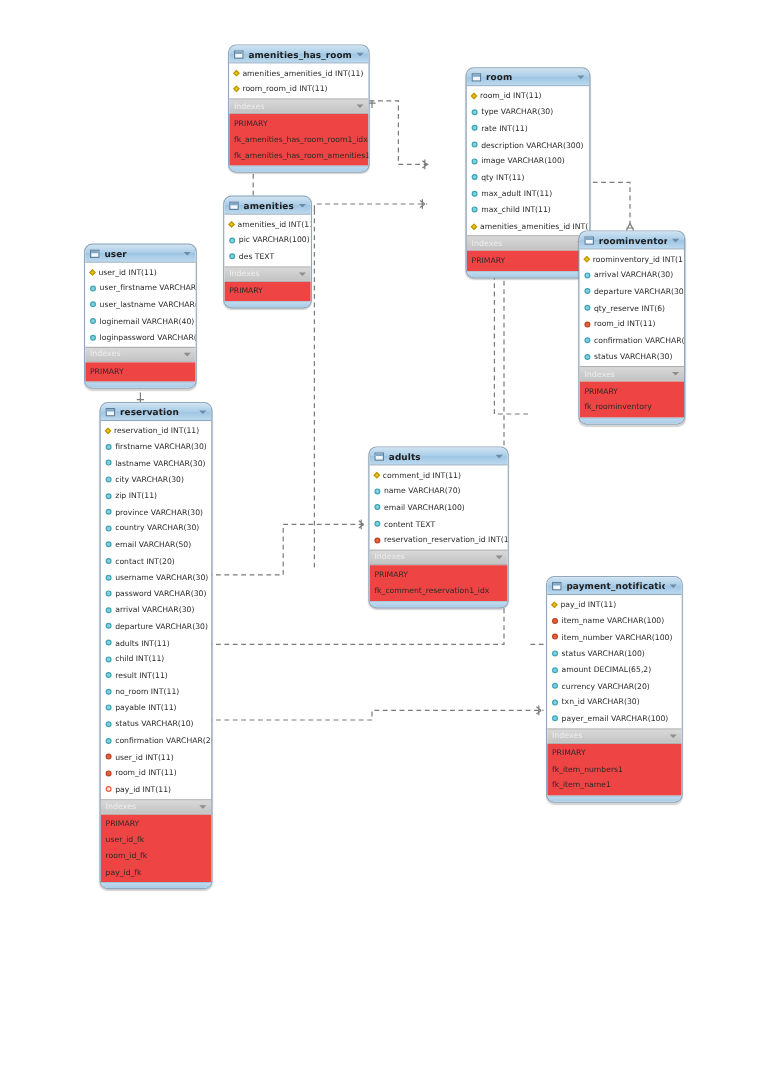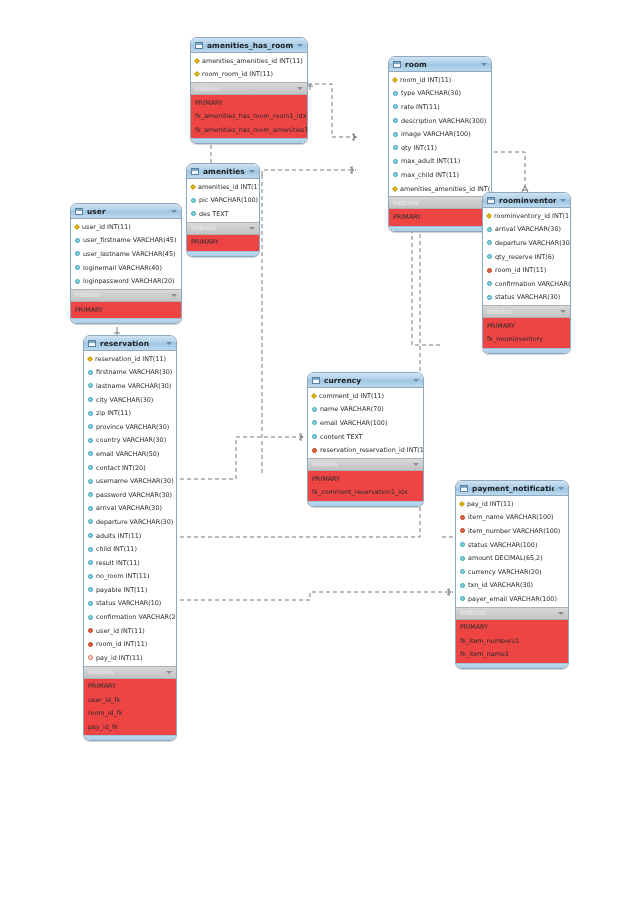--- a/index.html
+++ b/index.html
@@ -214,21 +214,21 @@
         </div>
         <div class="idx-header">
           <span class="lbl">Indexes</span>
           <span class="caret"></span>
         </div>
         <div class="idx-list">
           <div class="idx">PRIMARY</div>
         </div>
         <div class="tbl-footer"></div>
       </div>
-      <div class="table" style="left: 70px; top: 203px; width: 112px;">
+      <div class="table" style="left: 70px; top: 203px; width: 94px;">
         <div class="tbl-header">
           <span class="tbl-ico"></span>
           <span class="tbl-title">user</span>
           <span class="caret"></span>
         </div>
         <div class="cols">
           <div class="col">
             <span class="key k-pk"></span>
             <span>user_id INT(11)</span>
           </div>
@@ -412,21 +412,21 @@
           <div class="idx">PRIMARY</div>
           <div class="idx">user_id_fk</div>
           <div class="idx">room_id_fk</div>
           <div class="idx">pay_id_fk</div>
         </div>
         <div class="tbl-footer"></div>
       </div>
       <div class="table" style="left: 307px; top: 372px; width: 117px;">
         <div class="tbl-header">
           <span class="tbl-ico"></span>
-          <span class="tbl-title">currency</span>
+          <span class="tbl-title">adults</span>
           <span class="caret"></span>
         </div>
         <div class="cols">
           <div class="col">
             <span class="key k-pk"></span>
             <span>comment_id INT(11)</span>
           </div>
           <div class="col">
             <span class="key k-plain"></span>
             <span>name VARCHAR(70)</span>

